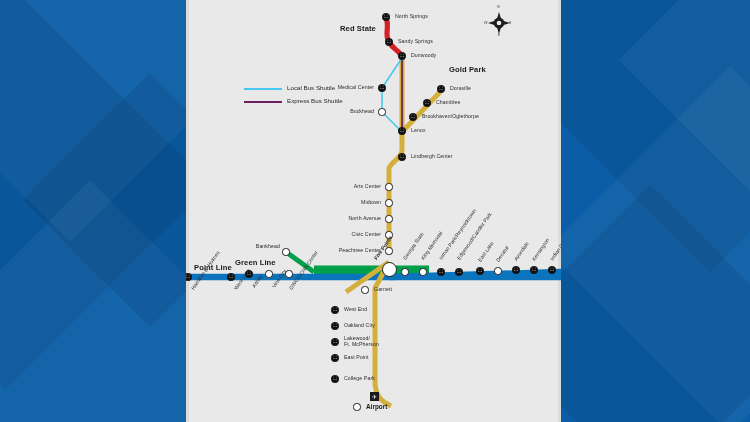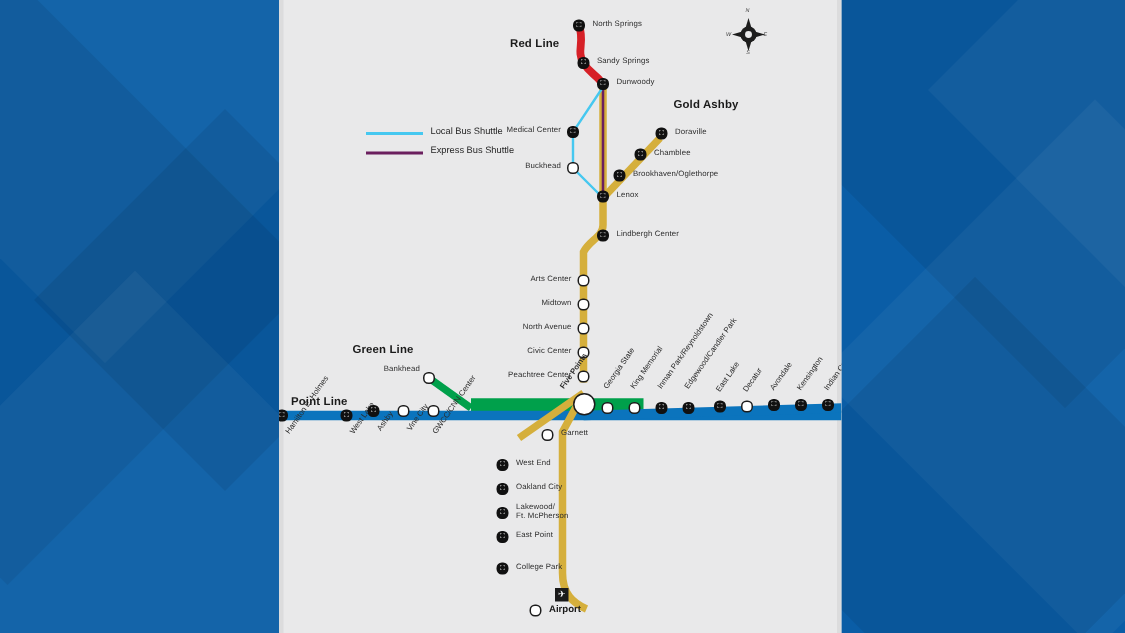--- a/index.html
+++ b/index.html
@@ -81,24 +81,24 @@
       <path d="M128,270 L243,270" stroke="#00a04b" stroke-width="9" fill="none"></path>
 
       <path d="M-2,277 L377,277" stroke="#0b74bd" stroke-width="6.4" fill="none"></path>
 
       <path d="M203,277 L377,272" stroke="#0b74bd" stroke-width="6.4" fill="none"></path>
 
       <path d="M203,262 L189,288 L189,382 C189,396 196,402 205,406" stroke="#d5af3c" stroke-width="5" fill="none"></path>
       <path d="M203,262 L160,292" stroke="#d5af3c" stroke-width="5" fill="none"></path>
     </svg>
 
-    <div class="linename" style="left:154px;top:24px;">Red Line</div>
-    <div class="linename" style="left:263px;top:65px;">Gold Ashby</div>
+    <div class="linename" style="left:154px;top:24px;">Red State</div>
+    <div class="linename" style="left:263px;top:65px;">Gold Park</div>
     <div class="linename" style="left:8px;top:263px;">Point Line</div>
-    <div class="linename" style="left:49px;top:228px;">Green Line</div>
+    <div class="linename" style="left:49px;top:258px;">Green Line</div>
 
     <div>
       <div class="seg" style="left:58px;top:88px;width:38px;height:2.4px;background:#46c8f0;"></div>
       <div class="legtxt" style="left:101px;top:84px;">Local Bus Shuttle</div>
       <div class="seg" style="left:58px;top:101px;width:38px;height:2.4px;background:#6b1f5e;"></div>
       <div class="legtxt" style="left:101px;top:97px;">Express Bus Shuttle</div>
     </div>
 
     <div class="compass" style="left:298px;top:6px;width:30px;height:32px;">
       <svg width="30" height="32" viewBox="0 0 30 32">

